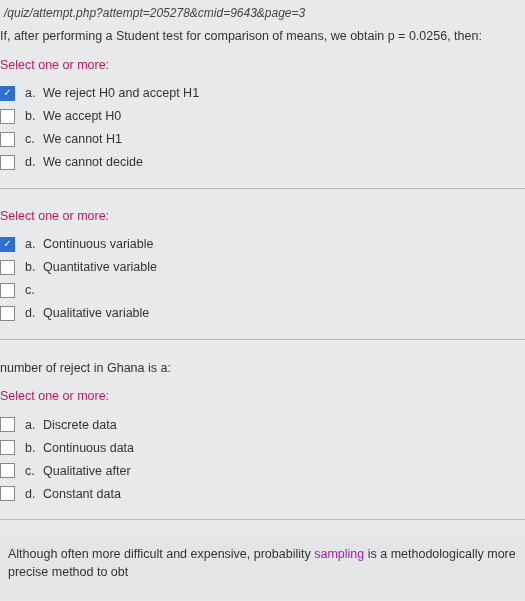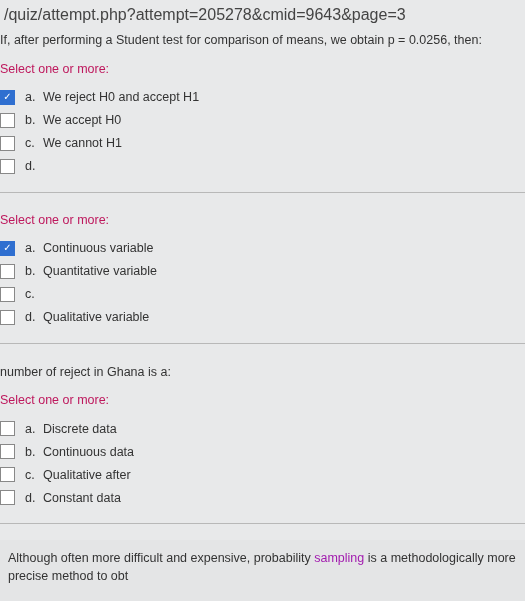--- a/index.html
+++ b/index.html
@@ -7,22 +7,23 @@
     padding: 0;
     font-family: Arial, Helvetica, sans-serif;
     background: #e8e9ea;
     font-size: 13px;
     color: #333;
     width: 525px;
     overflow-x: hidden;
   }
   .url-bar {
     padding: 6px 4px 4px 4px;
-    font-size: 16px;
+    font-size: 12px;
     color: #444;
+    font-style: italic;
   }
   .question-block {
     padding: 4px 6px 14px 0;
     border-bottom: 1px solid #b8b8b8;
     margin-bottom: 16px;
   }
   .question-prompt {
     color: #333;
     font-size: 12.5px;
     margin-bottom: 12px;
@@ -108,20 +109,21 @@
     <span class="opt-text">We accept H0</span>
   </div>
   <div class="option-row">
     <span class="checkbox"></span>
     <span class="opt-letter">c.</span>
     <span class="opt-text">We cannot H1</span>
   </div>
   <div class="option-row">
     <span class="checkbox"></span>
     <span class="opt-letter">d.</span>
+    <span class="opt-text">We cannot decide</span>
   </div>
 </div>
 
 <div class="question-block">
   <div class="select-label">Select one or more:</div>
 
   <div class="option-row">
     <span class="checkbox checked-dark"></span>
     <span class="opt-letter">a.</span>
     <span class="opt-text">Continuous variable</span>

